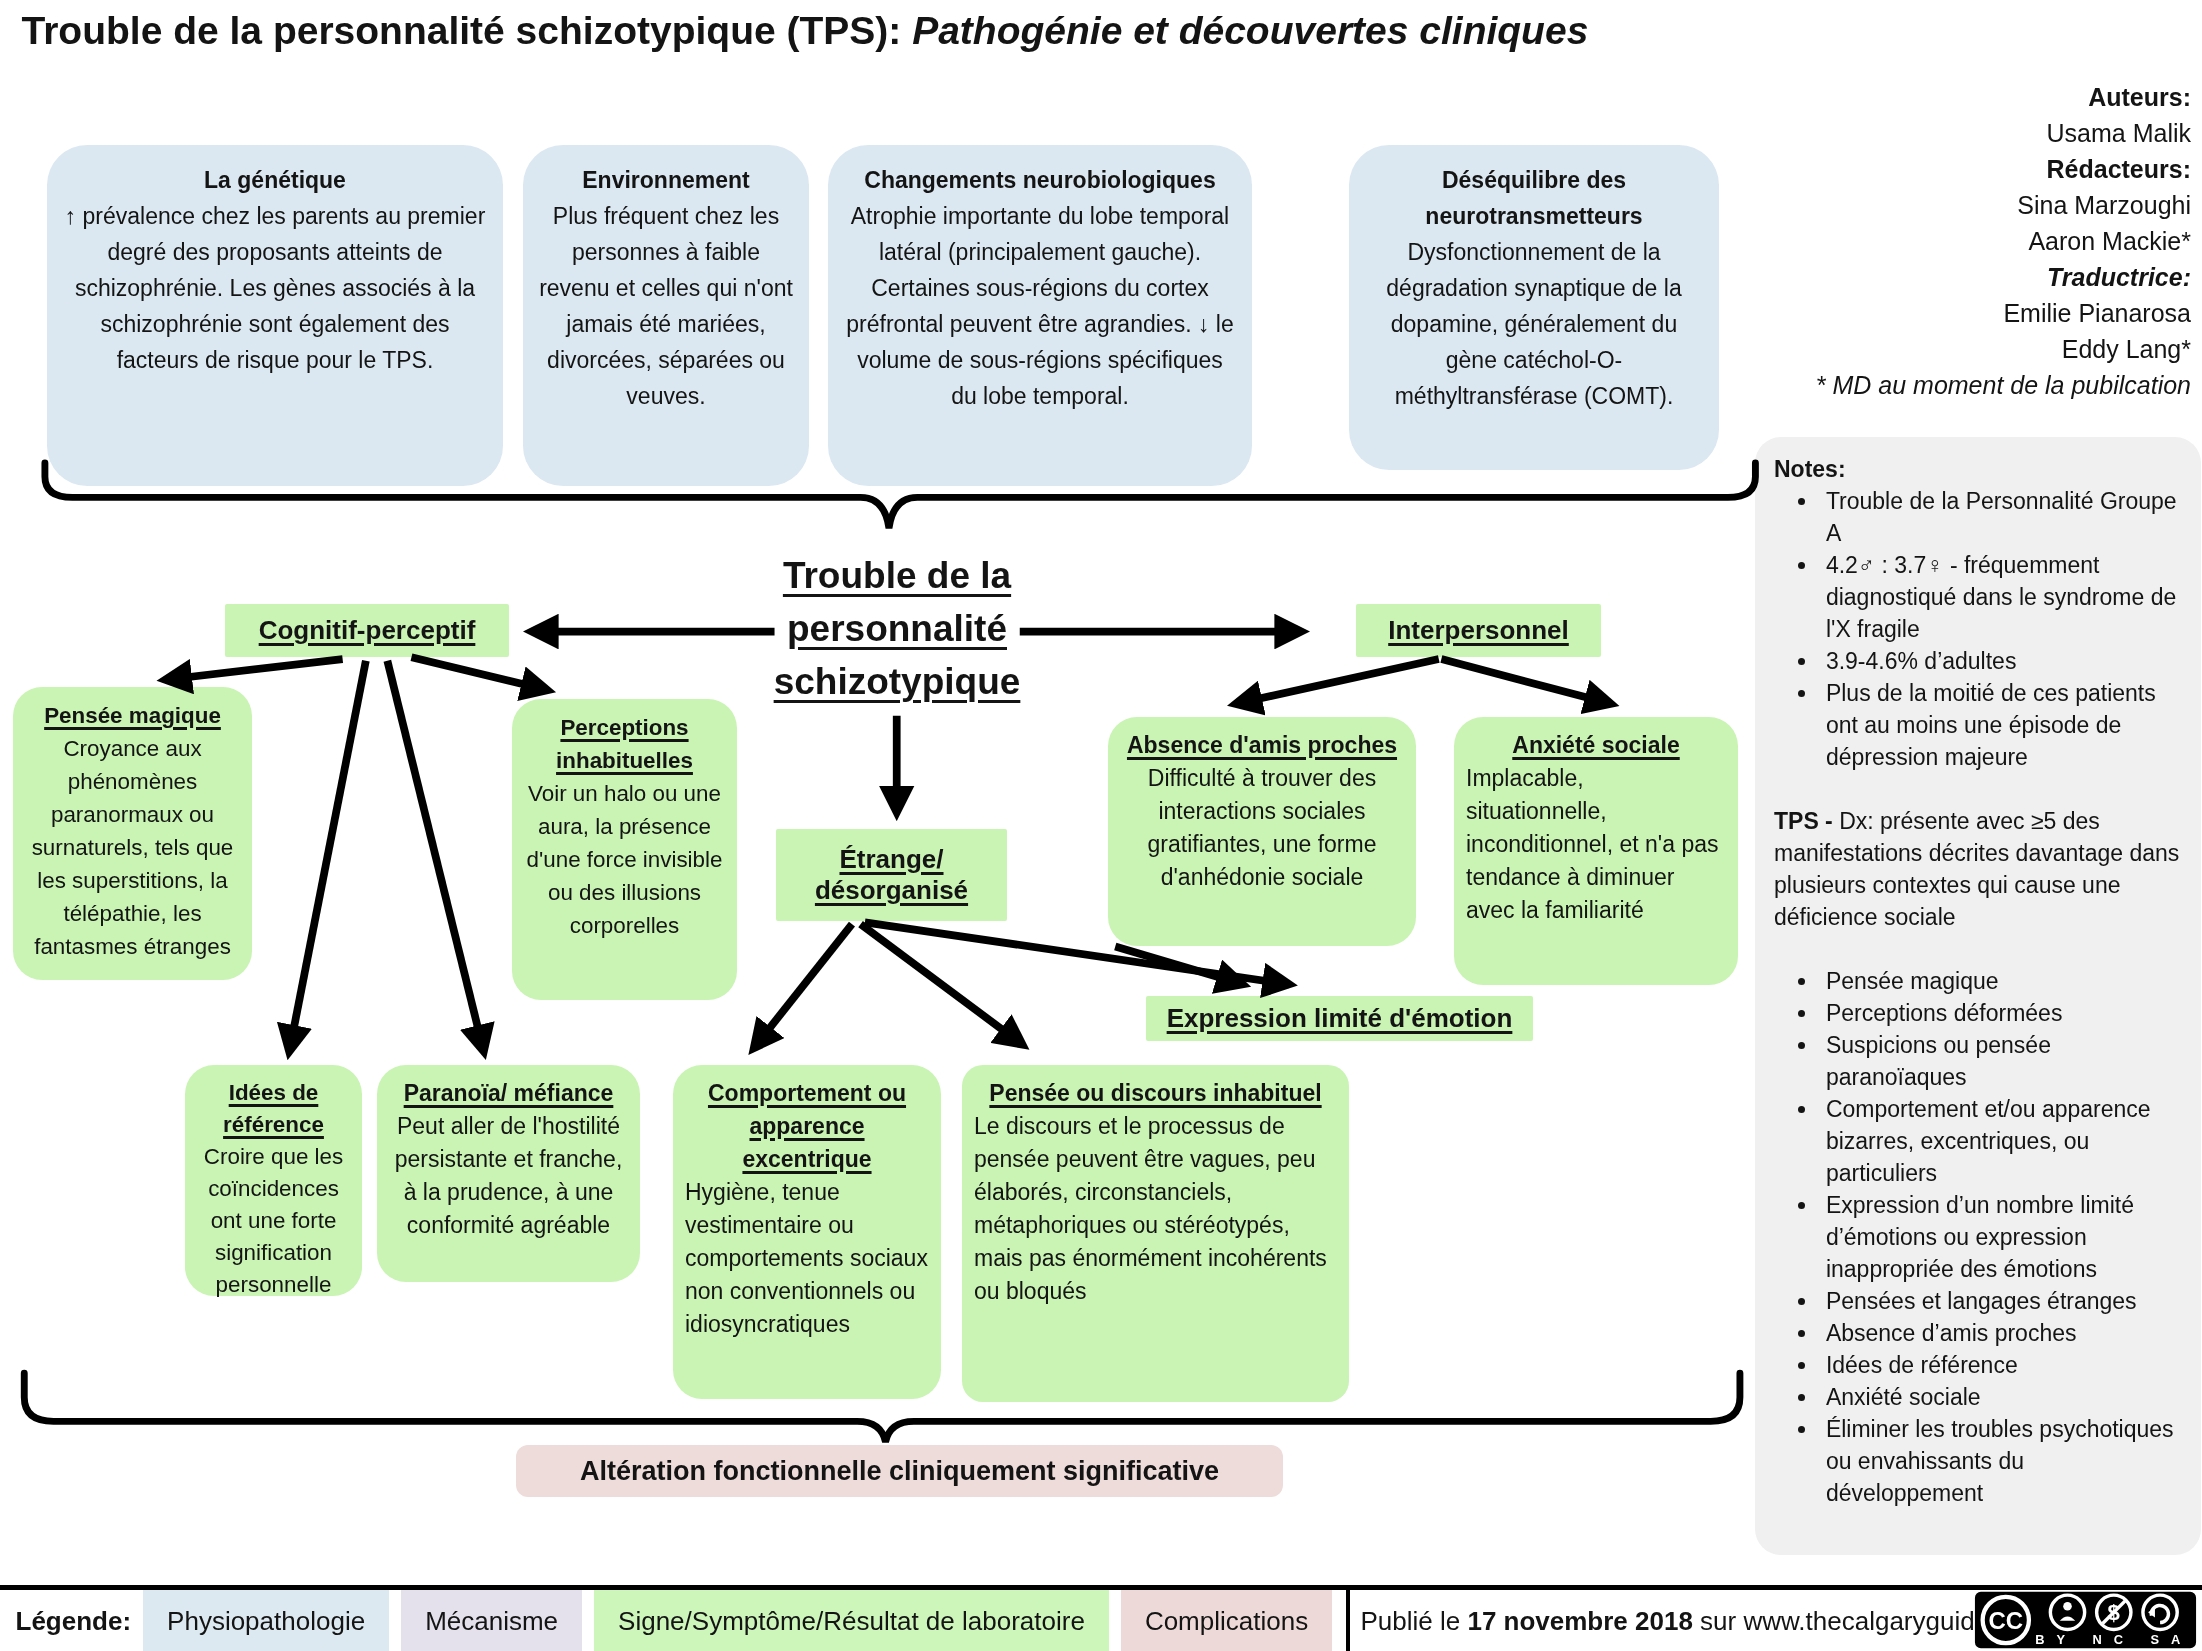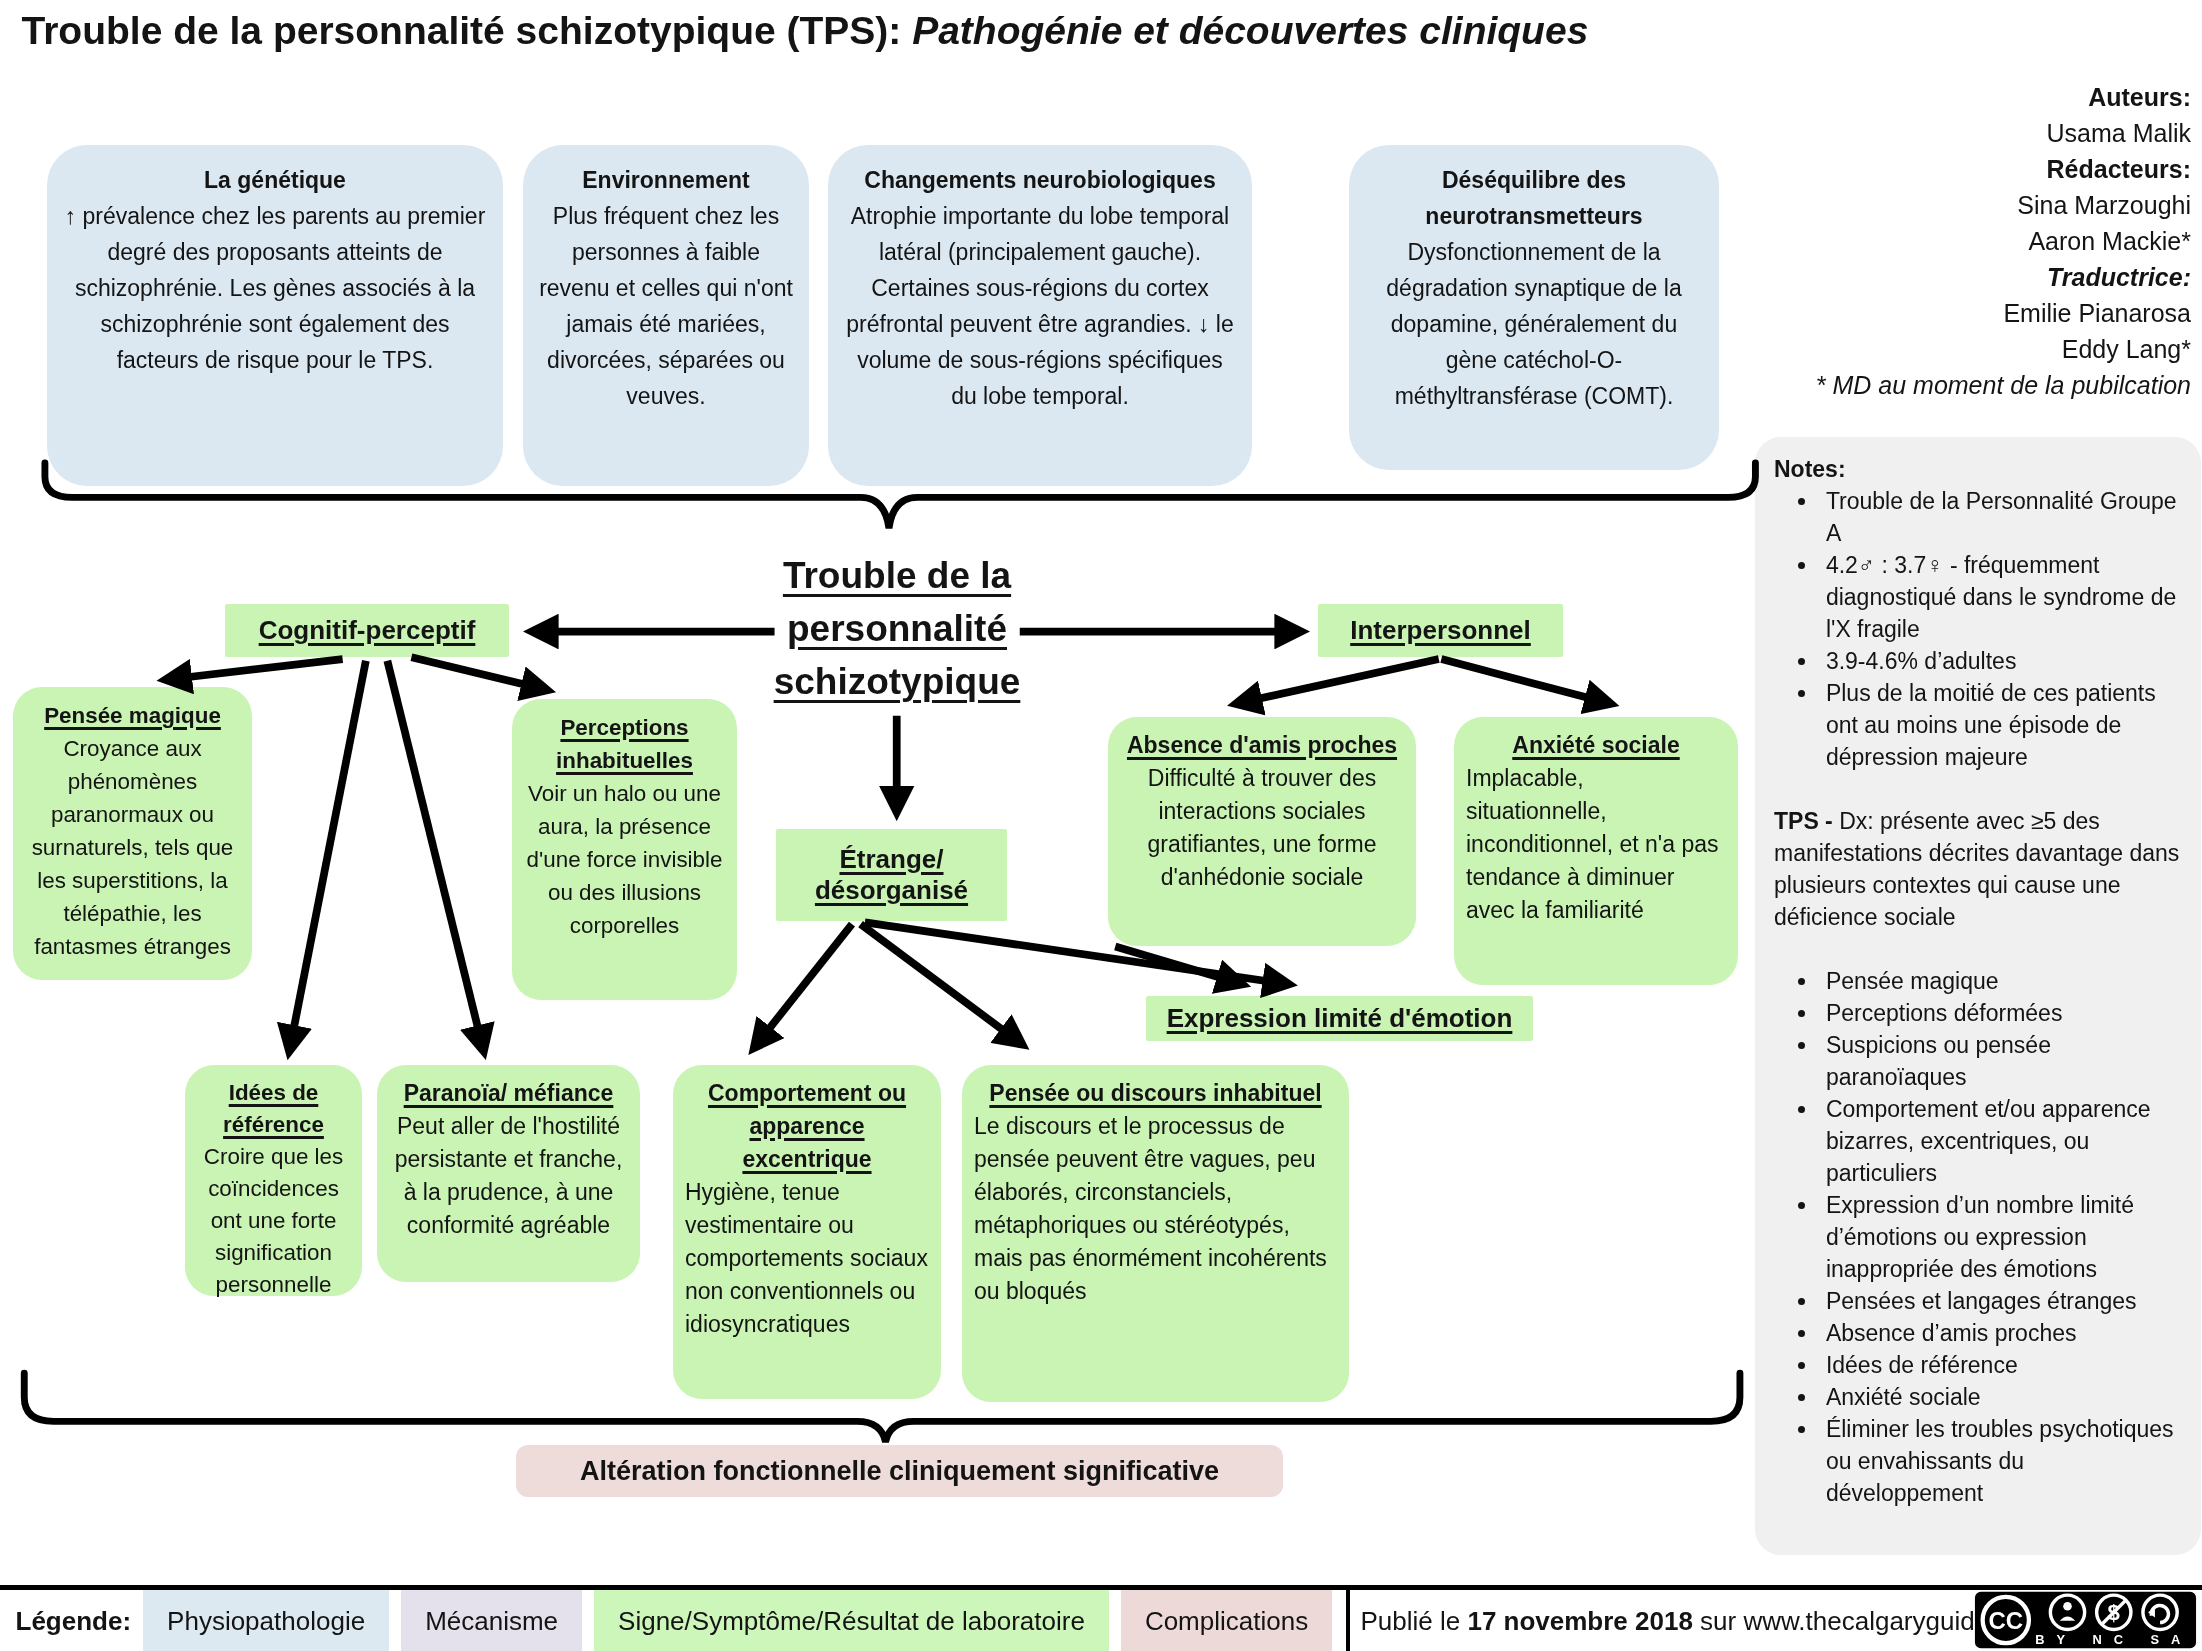--- a/index.html
+++ b/index.html
@@ -71,21 +71,21 @@
   <div>Atrophie importante du lobe temporal latéral (principalement gauche). Certaines sous-régions du cortex préfrontal peuvent être agrandies. ↓ le volume de sous-régions spécifiques du lobe temporal.</div>
 </div>
 <div class="abs bluebox" style="left:1349px;top:145px;width:370px;height:325px;">
   <div class="bt">Déséquilibre des neurotransmetteurs</div>
   <div>Dysfonctionnement de la dégradation synaptique de la dopamine, généralement du gène catéchol-O-méthyltransférase (COMT).</div>
 </div>
 
 <div class="abs center-node">Trouble de la personnalité schizotypique</div>
 
 <div class="abs labelbox" style="left:225px;top:604px;width:284px;height:53px;">Cognitif-perceptif</div>
-<div class="abs labelbox" style="left:1318px;top:604px;width:245px;height:53px;">Interpersonnel</div>
+<div class="abs labelbox" style="left:1356px;top:604px;width:245px;height:53px;">Interpersonnel</div>
 <div class="abs labelbox" style="left:776px;top:829px;width:231px;height:92px;">Étrange/ désorganisé</div>
 <div class="abs labelbox" style="left:1146px;top:996px;width:387px;height:45px;">Expression limité d'émotion</div>
 
 <div class="abs greenbox" style="left:13px;top:687px;width:239px;height:293px;font-size:22.4px;">
   <div class="st">Pensée magique</div>
   <div>Croyance aux phénomènes paranormaux ou surnaturels, tels que les superstitions, la télépathie, les fantasmes étranges</div>
 </div>
 <div class="abs greenbox" style="left:512px;top:699px;width:225px;height:301px;font-size:22.4px;">
   <div class="st">Perceptions inhabituelles</div>
   <div>Voir un halo ou une aura, la présence d'une force invisible ou des illusions corporelles</div>
@@ -103,21 +103,21 @@
   <div>Croire que les coïncidences ont une forte signification personnelle</div>
 </div>
 <div class="abs greenbox" style="left:377px;top:1065px;width:263px;height:217px;">
   <div class="st">Paranoïa/ méfiance</div>
   <div>Peut aller de l'hostilité persistante et franche, à la prudence, à une conformité agréable</div>
 </div>
 <div class="abs greenbox" style="left:673px;top:1065px;width:268px;height:334px;text-align:left;">
   <div class="st" style="text-align:center;">Comportement ou apparence excentrique</div>
   <div>Hygiène, tenue vestimentaire ou comportements sociaux non conventionnels ou idiosyncratiques</div>
 </div>
-<div class="abs greenbox" style="left:962px;top:1065px;width:387px;height:337px;text-align:left;">
+<div class="abs greenbox" style="left:962px;top:1065px;width:387px;height:337px;text-align:left;border-radius:21px;">
   <div class="st" style="text-align:center;">Pensée ou discours inhabituel</div>
   <div>Le discours et le processus de pensée peuvent être vagues, peu élaborés, circonstanciels, métaphoriques ou stéréotypés, mais pas énormément incohérents ou bloqués</div>
 </div>
 
 <div class="abs pinkbox">Altération fonctionnelle cliniquement significative</div>
 
 <div class="abs notes">
   <h3>Notes:</h3>
   <ul>
       <li>Trouble de la Personnalité Groupe A</li>

